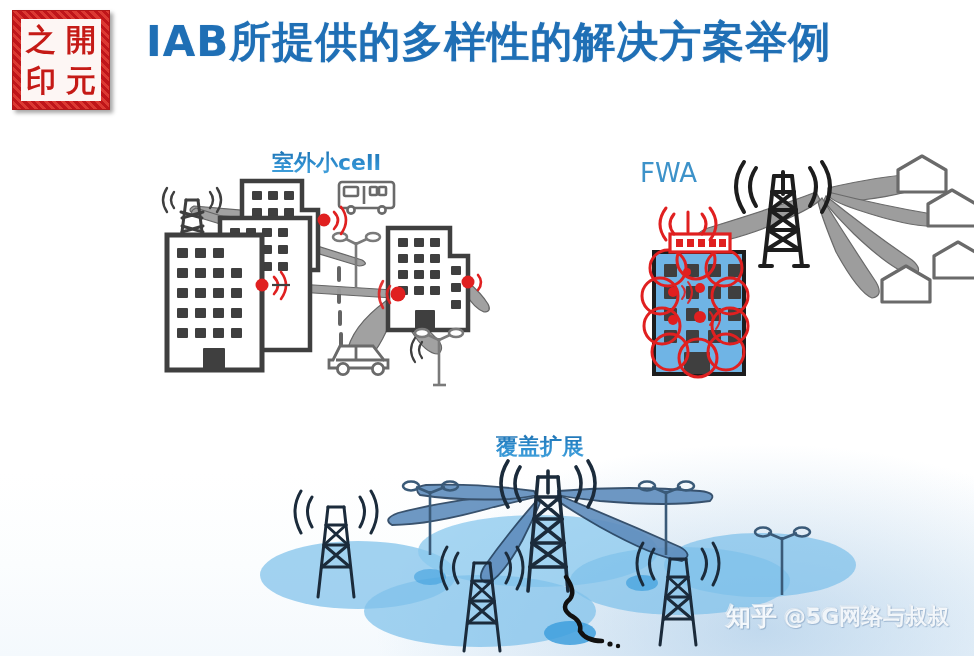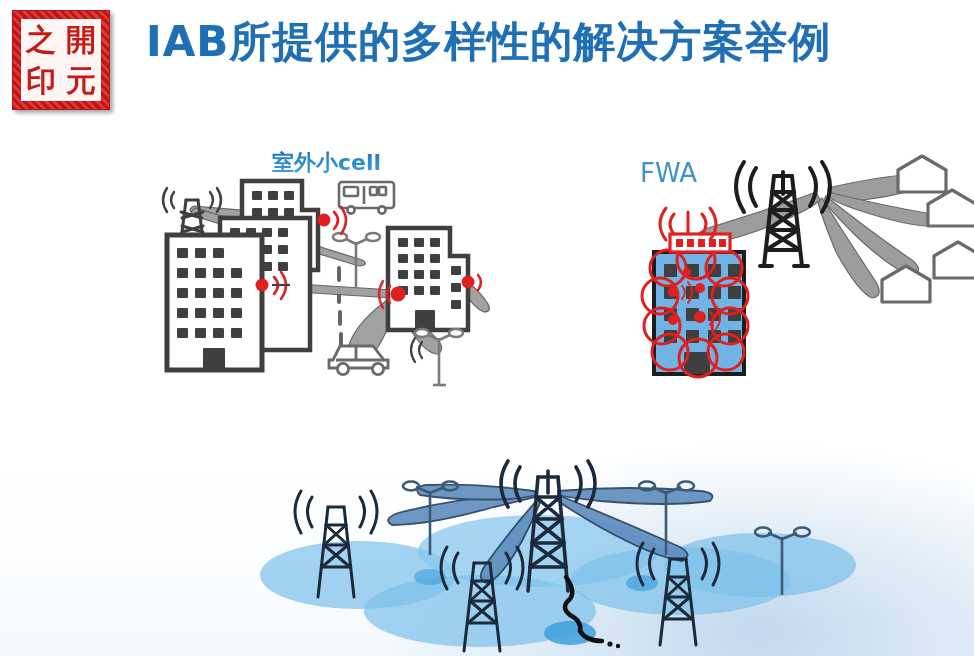--- a/index.html
+++ b/index.html
@@ -112,20 +112,21 @@
       <span class="seal-ch">開</span>
       <span class="seal-ch">印</span>
       <span class="seal-ch">元</span>
     </div>
   </div>
 
   <div class="title">IAB所提供的多样性的解决方案举例</div>
 
   <div class="lbl lbl-grad" id="lbl-outdoor">室外小cell</div>
   <div class="lbl" id="lbl-fwa">FWA</div>
+  <div class="lbl lbl-grad" id="lbl-coverage">覆盖扩展</div>
 
   <div class="scene" id="scene-outdoor">
     <svg viewBox="0 0 340 235" xmlns="http://www.w3.org/2000/svg">
       <defs>
         <g id="win">
             <rect width="9" height="9" rx="1" fill="#3f3f3f"></rect>
           </g>
       </defs>
 
       <g stroke="#4a4a4a" stroke-width="4" stroke-linecap="round" opacity=".85">
@@ -503,14 +504,18 @@
       </g>
 
       <path d="M296 122 Q306 136 300 144 Q290 152 300 160 Q312 166 310 176 Q316 186 332 186" stroke="#111111" stroke-width="4.5" fill="none" stroke-linecap="round"></path>
       <g fill="#111111">
         <circle cx="340" cy="189" r="2.6"></circle>
           <circle cx="348" cy="191" r="2.2"></circle>
       </g>
     </svg>
   </div>
 
+  <div class="watermark">
+    <span class="wm-zhihu">知乎</span>
+    <span class="wm-handle">@5G网络与叔叔</span>
+  </div>
 
 </div>
 
 </body></html>

